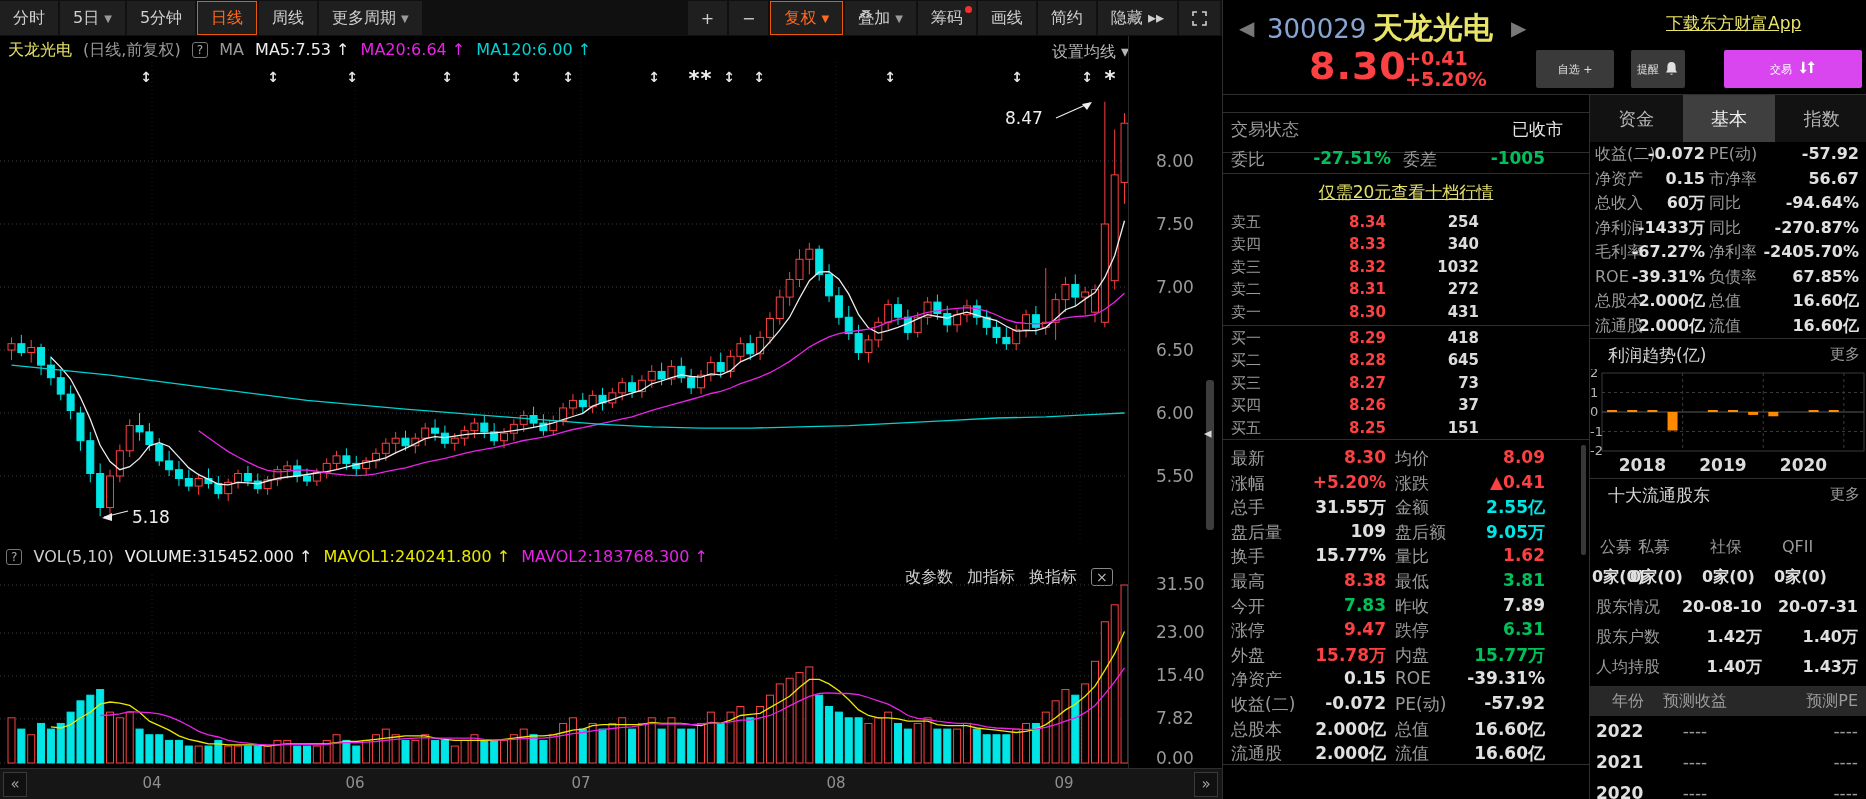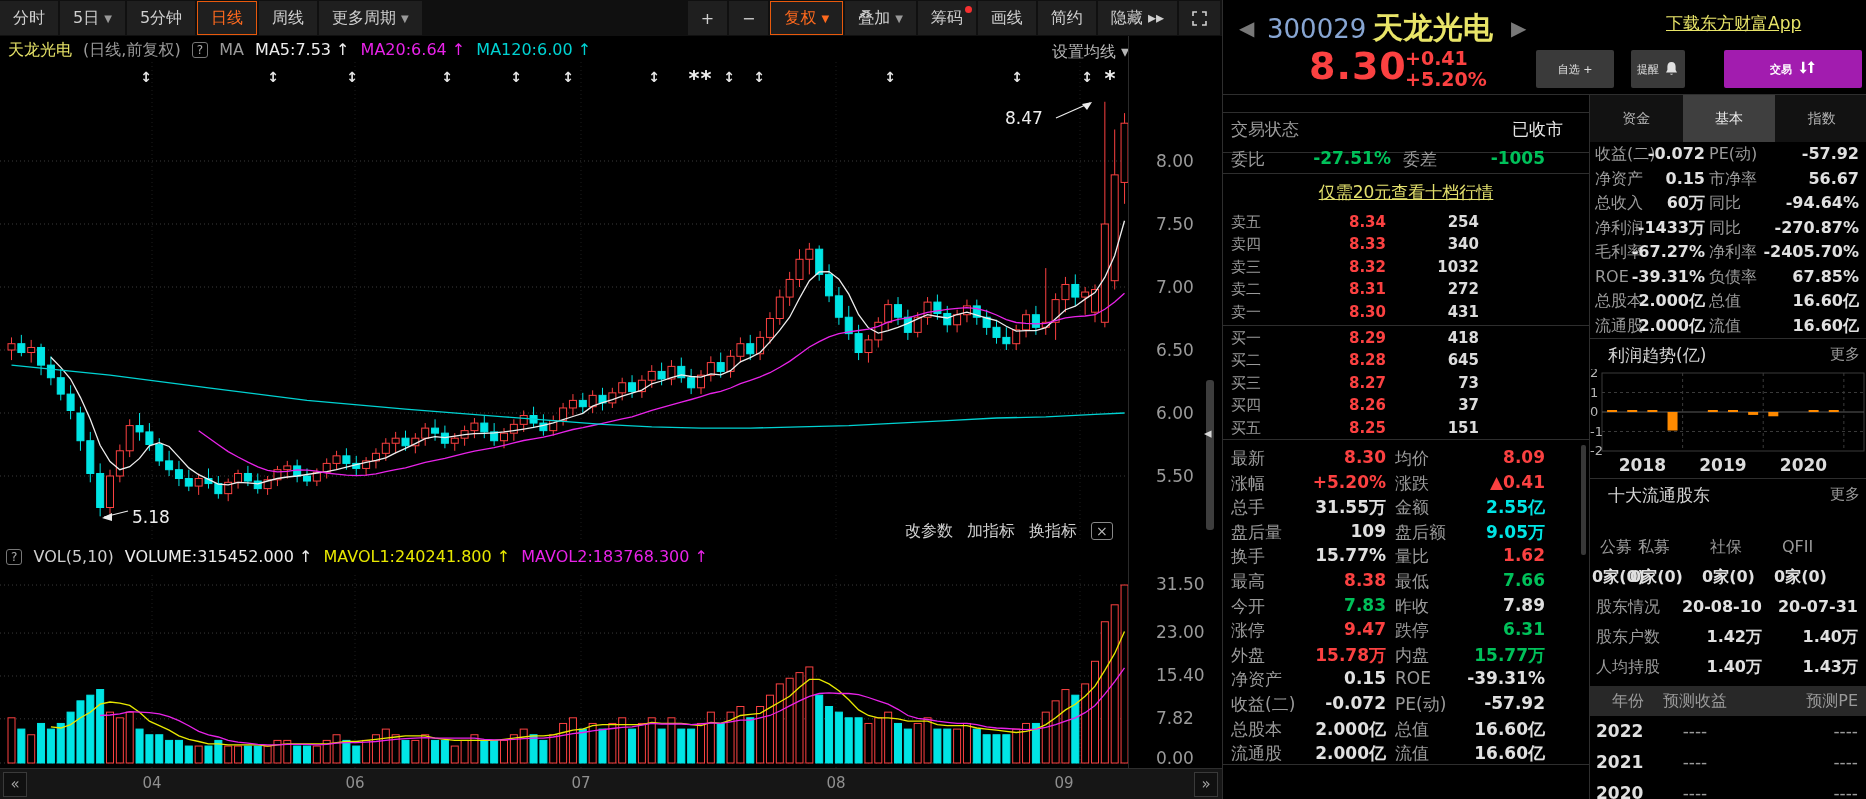--- a/index.html
+++ b/index.html
@@ -16,21 +16,21 @@
   .tb-right{margin-left:auto;display:flex;}
   .tb-dot{position:absolute;top:5px;right:4px;width:7px;height:7px;border-radius:50%;background:#f53030;}
   
   .legend{position:absolute;left:8px;top:40px;height:22px;font-size:16px;white-space:nowrap;}
   .legend span{margin-right:6px;}
   .help-box{display:inline-block;border:1px solid #777;border-radius:3px;color:#aaa;font-size:12px;
             padding:0 4px;line-height:14px;vertical-align:1px;}
   .ma-settings{position:absolute;left:1052px;top:42px;font-size:16px;color:#b5b5b5;cursor:pointer;}
   .vol-legend{position:absolute;left:6px;top:547px;height:22px;font-size:16px;white-space:nowrap;}
   .vol-legend span{margin-right:6px;}
-  .vol-actions{position:absolute;top:521px;left:905px;font-size:16px;color:#cfcfcf;white-space:nowrap;}
+  .vol-actions{position:absolute;top:567px;left:905px;font-size:16px;color:#cfcfcf;white-space:nowrap;}
   .vol-actions span{margin-right:14px;cursor:pointer;}
   .close-box{display:inline-block;border:1px solid #888;border-radius:3px;color:#bbb;font-size:14px;
              padding:0 4px;line-height:16px;cursor:pointer;}
   
   .xaxis{position:absolute;left:0;top:768px;width:1222px;height:31px;background:#161616;border-top:1px solid #2e2e2e;box-sizing:border-box;}
   .xaxis .mlabel{position:absolute;top:5px;transform:translateX(-50%);color:#8f8f8f;font-size:15px;}
   .pager{position:absolute;top:3px;width:22px;height:23px;border:1px solid #3a3a3a;color:#a5a5a5;
          font-size:15px;text-align:center;line-height:22px;cursor:pointer;background:#101010;}
   
   .vline{position:absolute;background:#2a2a2a;width:1px;}
@@ -40,21 +40,21 @@
   .rpanel{position:absolute;left:1222px;top:0;width:644px;height:799px;border-left:1px solid #2e2e2e;box-sizing:border-box;}
   .rp-header{position:absolute;left:0;top:0;width:644px;height:95px;border-bottom:1px solid #2e2e2e;box-sizing:border-box;}
   .nav-arrow{position:absolute;top:16px;color:#787878;font-size:20px;cursor:pointer;}
   .stk-code{position:absolute;left:44px;top:14px;font-size:26px;color:#87a5d2;}
   .stk-name{position:absolute;left:150px;top:8px;font-size:30px;font-weight:bold;color:#e8e468;}
   .stk-price{position:absolute;left:86px;top:44px;font-size:38px;font-weight:bold;color:#fb4141;letter-spacing:1px;}
   .stk-chg{position:absolute;left:182px;top:48px;font-size:19px;font-weight:bold;color:#fb4141;line-height:21px;}
   .dl-link{position:absolute;left:443px;top:12px;font-size:17px;color:#e8e468;text-decoration:underline;cursor:pointer;}
   .hbtn{position:absolute;top:50px;height:38px;background:#3a3a3a;color:#e0e0e0;font-size:11px;
         display:flex;align-items:center;justify-content:center;cursor:pointer;border-radius:2px;box-sizing:border-box;}
-  .hbtn.orange{background:#a21caf;color:#fff;font-weight:bold;}
+  .hbtn.orange{background:#d946ef;color:#fff;font-weight:normal;}
   .rp-left{position:absolute;left:0;top:95px;width:366px;height:704px;}
   .rp-right{position:absolute;left:366px;top:95px;width:278px;height:704px;border-left:1px solid #2e2e2e;box-sizing:border-box;overflow:hidden;}
   .row-status{position:absolute;left:0;top:17px;width:366px;height:41px;border-top:1px solid #2e2e2e;border-bottom:1px solid #2e2e2e;box-sizing:border-box;}
   .row-status .lab{position:absolute;left:8px;top:5px;color:#9a9a9a;font-size:17px;}
   .row-status .val{position:absolute;right:26px;top:5px;color:#e6e6e6;font-size:17px;}
   .row-weibi{position:absolute;left:0;top:50px;width:366px;height:29px;border-bottom:1px solid #2e2e2e;box-sizing:border-box;font-size:17px;}
   .row-weibi .l1{position:absolute;left:8px;top:3px;color:#9a9a9a;}
   .row-weibi .v1{position:absolute;left:60px;width:108px;top:3px;text-align:right;font-weight:bold;}
   .row-weibi .l2{position:absolute;left:180px;top:3px;color:#9a9a9a;}
   .row-weibi .v2{position:absolute;left:214px;width:108px;top:3px;text-align:right;font-weight:bold;}
@@ -69,21 +69,21 @@
   .stats{position:absolute;left:0;top:350px;width:366px;height:320px;border-bottom:1px solid #2e2e2e;box-sizing:border-box;}
   .st-row{position:relative;height:24.6px;font-size:17px;}
   .st-row .l1{position:absolute;left:8px;top:2px;color:#9a9a9a;}
   .st-row .v1{position:absolute;left:60px;width:103px;top:2px;text-align:right;font-weight:bold;}
   .st-row .l2{position:absolute;left:172px;top:2px;color:#9a9a9a;}
   .st-row .v2{position:absolute;left:212px;width:110px;top:2px;text-align:right;font-weight:bold;}
   .c-r{color:#fb4141!important}.c-g{color:#00c15a!important}.c-w{color:#e0e0e0!important}.c-c{color:#00e5e5!important}
   .sub-scroll{position:absolute;left:358px;top:350px;width:5px;height:110px;background:#383838;border-radius:2px;}
   
   .fin-tabs{position:absolute;left:0;top:0;width:278px;height:47px;display:flex;background:#121212;}
-  .fin-tab{flex:1;display:flex;align-items:center;justify-content:center;font-size:14px;color:#b5b5b5;cursor:pointer;}
+  .fin-tab{flex:1;display:flex;align-items:center;justify-content:center;font-size:18px;color:#b5b5b5;cursor:pointer;}
   .fin-tab.active{background:#3f3f3f;color:#f0f0f0;}
   .fin-block{position:absolute;left:0;top:47px;width:278px;height:196px;}
   .fin-row{position:relative;height:24.5px;font-size:16px;}
   .fin-row .l1{position:absolute;left:5px;top:2px;color:#9a9a9a;}
   .fin-row .v1{position:absolute;left:40px;width:75px;top:2px;text-align:right;color:#e0e0e0;font-weight:bold;}
   .fin-row .l2{position:absolute;left:119px;top:2px;color:#9a9a9a;}
   .fin-row .v2{position:absolute;left:150px;width:119px;top:2px;text-align:right;color:#e0e0e0;font-weight:bold;}
   .sec-head{position:absolute;left:0;width:278px;height:30px;border-top:1px solid #2e2e2e;box-sizing:border-box;}
   .sec-head .t{position:absolute;left:18px;top:5px;color:#d6d6d6;font-size:17px;}
   .sec-head .more{position:absolute;right:8px;top:6px;color:#9a9a9a;font-size:15px;cursor:pointer;}
@@ -736,21 +736,21 @@
           <div class="st-row">
             <span class="l1">换手</span>
             <span class="v1 c-w">15.77%</span>
             <span class="l2">量比</span>
             <span class="v2 c-r">1.62</span>
           </div>
           <div class="st-row">
             <span class="l1">最高</span>
             <span class="v1 c-r">8.38</span>
             <span class="l2">最低</span>
-            <span class="v2 c-g">7.66</span>
+            <span class="v2 c-g">3.81</span>
           </div>
           <div class="st-row">
             <span class="l1">今开</span>
             <span class="v1 c-g">7.83</span>
             <span class="l2">昨收</span>
             <span class="v2 c-w">7.89</span>
           </div>
           <div class="st-row">
             <span class="l1">涨停</span>
             <span class="v1 c-r">9.47</span>

